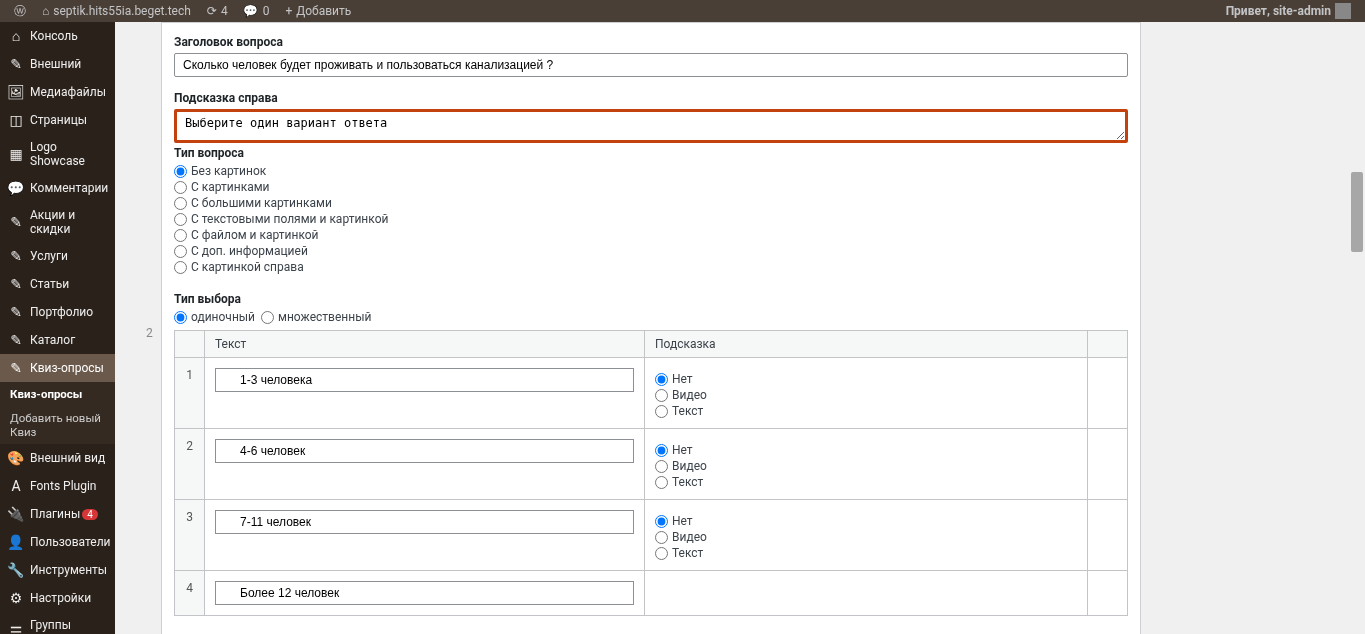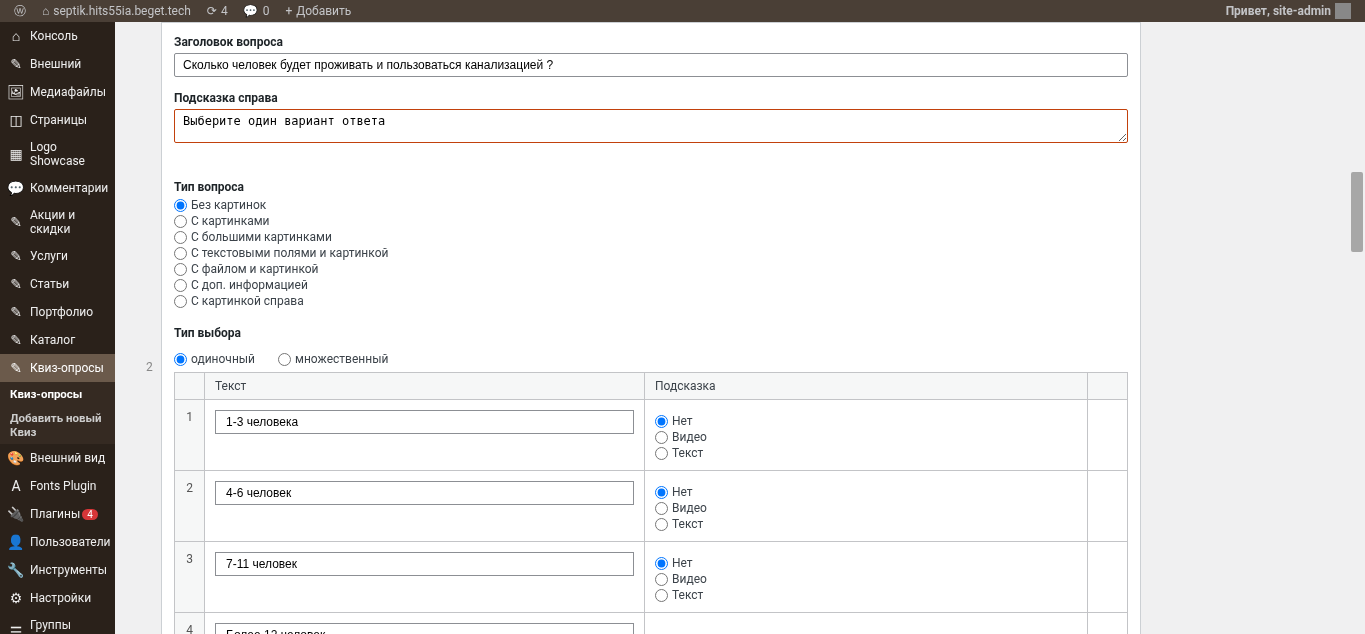--- a/index.html
+++ b/index.html
@@ -12,47 +12,47 @@
     .admin-bar-right { margin-left: auto; display: flex; align-items: center; gap: 6px; font-weight: bold; }
     .avatar-sq { width: 16px; height: 16px; background: #888; }
     
     
     .sidebar { position: fixed; top: 22px; left: 0; bottom: 0; width: 115px; background: #2a211a; color: #c3c4c7; overflow-y: auto; font-size: 12px; }
     .sidebar-item { display: flex; align-items: center; gap: 6px; padding: 6px 8px; cursor: pointer; color: #eee; }
     .sidebar-item .icon { width: 16px; height: 16px; display: inline-flex; align-items: center; justify-content: center; flex-shrink: 0; font-size: 14px; }
     .sidebar-item.current { background: #6b5a4b; color: #fff; position: relative; }
     .sidebar-item.current::after { content: ''; position: absolute; right: -6px; top: 50%; transform: translateY(-50%); border: 6px solid transparent; border-left-color: #6b5a4b; }
     .sidebar-sub { background: #352a22; }
-    .sidebar-sub-item { padding: 5px 10px; cursor: pointer; color: #ccc; font-size: 11.5px; font-weight: bold; }
+    .sidebar-sub-item { padding: 5px 10px; cursor: pointer; color: #ccc; font-size: 11.5px; }
     .sidebar-sub-item.active { color: #fff; font-weight: bold; }
     .badge { display: inline-block; background: #d63638; color: #fff; border-radius: 9px; font-size: 10px; padding: 0 5px; margin-left: 2px; }
     
     
     .main { margin-left: 115px; margin-top: 22px; padding: 0; background: #f0f0f1; min-height: calc(100vh - 22px); }
     .content-wrap { background: #f0f0f1; padding: 0 20px 0 20px; }
     .edit-box { background: #fff; border: 1px solid #ccd0d4; margin: 0 12px 0 26px; padding: 6px 12px 20px 12px; max-width: 980px; }
     
     
     .field-label { font-size: 12px; font-weight: bold; color: #1d2327; margin: 6px 0 4px 0; }
     .text-input { width: 100%; border: 1px solid #8c8f94; border-radius: 2px; padding: 4px 8px; font-size: 12px; }
-    .text-area { width: 100%; border: 1px solid #c2410c; border-radius: 2px; padding: 4px 8px; font-size: 12px; resize: vertical; height: 34px; }
+    .text-area { width: 100%; border: 3px solid #c2410c; border-radius: 2px; padding: 4px 8px; font-size: 12px; resize: vertical; height: 34px; }
     
     .radio-group { display: flex; flex-direction: column; gap: 2px; margin-top: 4px; }
     .radio-line { display: flex; align-items: flex-end; gap: 4px; font-size: 12px; }
-    .radio-inline { display: flex; gap: 23px; margin-top: 12px; }
+    .radio-inline { display: flex; gap: 6px; margin-top: 4px; }
     
     
     .answer-table { width: 100%; border-collapse: collapse; margin-top: 6px; font-size: 12px; }
     .answer-table th { background: #f6f7f7; border: 1px solid #c3c4c7; padding: 6px 10px; text-align: left; font-weight: normal; }
     .answer-table td { background: #fff; border: 1px solid #c3c4c7; padding: 10px; vertical-align: top; }
     .answer-table td.num { width: 30px; text-align: center; background: #f6f7f7; color: #555; }
     .answer-table td.text-col { width: 440px; }
     .answer-table td.hint-col { }
     .answer-table td.act-col { width: 40px; }
-    .answer-text-input { width: 100%; border: 1px solid #8c8f94; padding: 4px 10px; font-size: 12px; }
+    .answer-text-input { width: 100%; border: 1px solid #8c8f94; padding: 4px 24px; font-size: 12px; }
     
     .step-num { position: absolute; left: -24px; top: 50%; color: #888; font-size: 12px; }
     
     
     .scrollbar-track { position: fixed; right: 0; top: 22px; bottom: 0; width: 16px; background: #f0f0f1; }
     .scrollbar-thumb { position: absolute; right: 2px; width: 12px; background: #a7a7a7; border-radius: 2px; top: 150px; height: 80px; }
     
     input[type="radio"] { margin: 0; }
   </style>
 </head>
@@ -179,21 +179,21 @@
   <div class="content-wrap">
     <div style="position:relative;">
       <div class="edit-box">
         
         <div class="field-label">Заголовок вопроса</div>
         <input type="text" class="text-input" value="Сколько человек будет проживать и пользоваться канализацией ?" style="">
         
         <div class="field-label" style="margin-top:14px;">Подсказка справа</div>
         <textarea class="text-area" style="">Выберите один вариант ответа</textarea>
         
-        <div class="field-label" style="margin-top:34px;">Тип вопроса</div>
+        <div class="field-label" style="margin-top:0;">Тип вопроса</div>
         <div class="radio-group" id="qtype-group">
             <label class="radio-line">
               <input type="radio" name="qtype" checked="" style="">
               <span>Без картинок</span>
             </label>
             <label class="radio-line">
               <input type="radio" name="qtype" style="">
               <span>С картинками</span>
             </label>
             <label class="radio-line">

